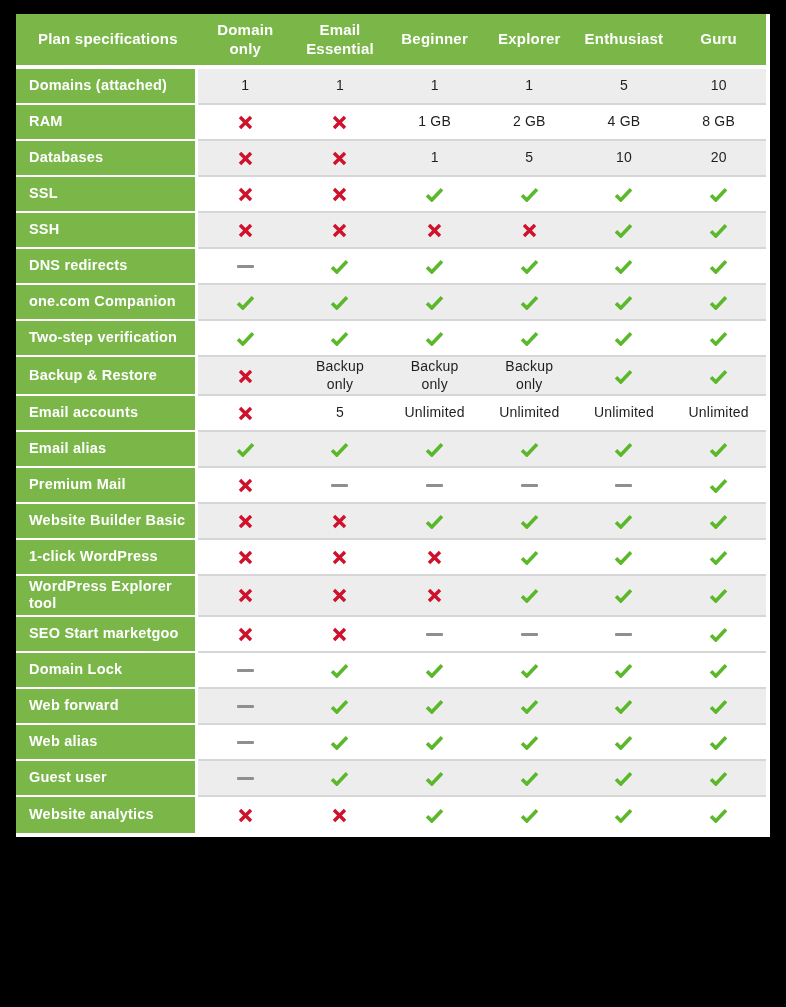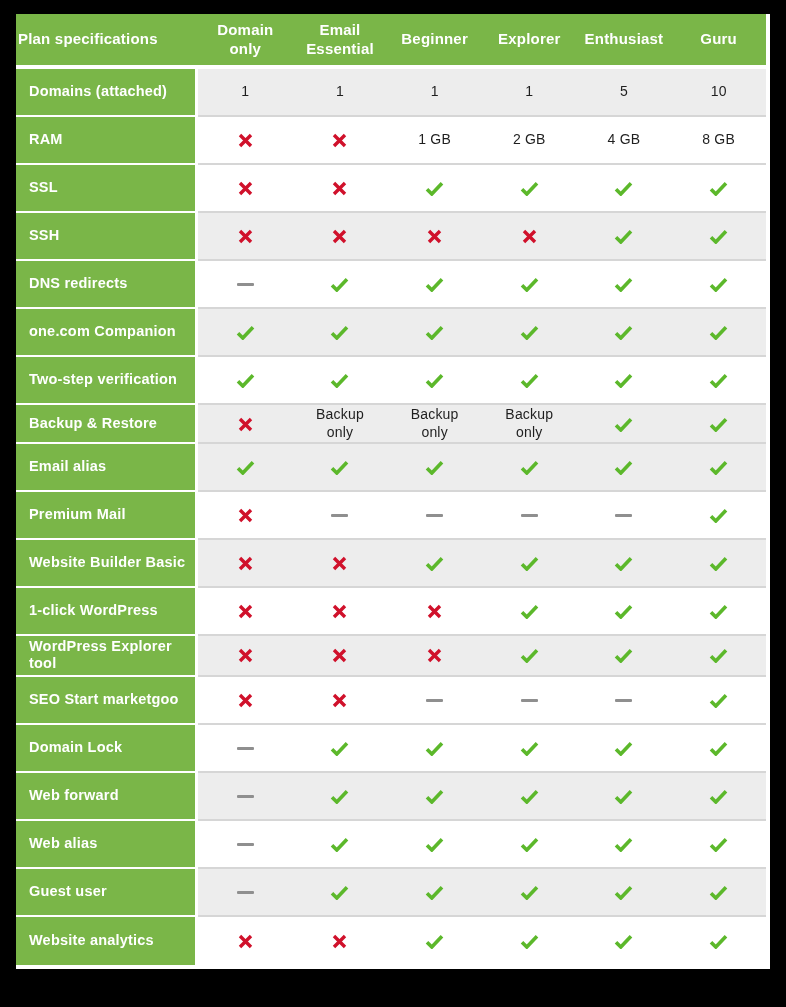--- a/index.html
+++ b/index.html
@@ -44,24 +44,24 @@
     line-height: 1.22;
     height: 49px;
     vertical-align: middle;
     text-align: center;
     border-bottom: 4px solid #fff;
     white-space: pre-line;
     letter-spacing: 0.2px;
   }
   thead th.label-col {
     text-align: left;
-    padding-left: 2px;
+    padding-left: 22px;
     margin-left: 15px;
   }
-  tbody tr { height: 48px; }
+  tbody tr { height: 36px; }
   tbody tr.tall { height: 32px; }
 
   tbody th.row-label {
     background: var(--green);
     color: var(--header-text);
     font-weight: 700;
     font-size: 14.5px;
     line-height: 1.2;
     text-align: left;
     vertical-align: middle;
@@ -143,20 +143,33 @@
                   <path d="M2 2 L13 13 M13 2 L2 13" fill="none" stroke="#d0112b" stroke-width="3.4" stroke-linecap="butt"></path>
                 </svg></span></td>
             <td><span class="icon"><svg width="15" height="15" viewBox="0 0 15 15">
                   <path d="M2 2 L13 13 M13 2 L2 13" fill="none" stroke="#d0112b" stroke-width="3.4" stroke-linecap="butt"></path>
                 </svg></span></td>
             <td>1 GB</td>
             <td>2 GB</td>
             <td>4 GB</td>
             <td>8 GB</td>
           </tr>
+          <tr class="alt">
+            <th class="row-label">Databases</th>
+            <td><span class="icon"><svg width="15" height="15" viewBox="0 0 15 15">
+                  <path d="M2 2 L13 13 M13 2 L2 13" fill="none" stroke="#d0112b" stroke-width="3.4" stroke-linecap="butt"></path>
+                </svg></span></td>
+            <td><span class="icon"><svg width="15" height="15" viewBox="0 0 15 15">
+                  <path d="M2 2 L13 13 M13 2 L2 13" fill="none" stroke="#d0112b" stroke-width="3.4" stroke-linecap="butt"></path>
+                </svg></span></td>
+            <td>1</td>
+            <td>5</td>
+            <td>10</td>
+            <td>20</td>
+          </tr>
           <tr>
             <th class="row-label">SSL</th>
             <td><span class="icon"><svg width="15" height="15" viewBox="0 0 15 15">
                   <path d="M2 2 L13 13 M13 2 L2 13" fill="none" stroke="#d0112b" stroke-width="3.4" stroke-linecap="butt"></path>
                 </svg></span></td>
             <td><span class="icon"><svg width="15" height="15" viewBox="0 0 15 15">
                   <path d="M2 2 L13 13 M13 2 L2 13" fill="none" stroke="#d0112b" stroke-width="3.4" stroke-linecap="butt"></path>
                 </svg></span></td>
             <td><span class="icon"><svg width="19" height="15" viewBox="0 0 19 15">
                   <path d="M2 8.2 L6.8 13 L17 2.2" fill="none" stroke="#5cb82b" stroke-width="3.6" stroke-linecap="butt"></path>
@@ -264,20 +277,31 @@
 only</td>
             <td>Backup
 only</td>
             <td><span class="icon"><svg width="19" height="15" viewBox="0 0 19 15">
                   <path d="M2 8.2 L6.8 13 L17 2.2" fill="none" stroke="#5cb82b" stroke-width="3.6" stroke-linecap="butt"></path>
                 </svg></span></td>
             <td><span class="icon"><svg width="19" height="15" viewBox="0 0 19 15">
                   <path d="M2 8.2 L6.8 13 L17 2.2" fill="none" stroke="#5cb82b" stroke-width="3.6" stroke-linecap="butt"></path>
                 </svg></span></td>
           </tr>
+          <tr>
+            <th class="row-label">Email accounts</th>
+            <td><span class="icon"><svg width="15" height="15" viewBox="0 0 15 15">
+                  <path d="M2 2 L13 13 M13 2 L2 13" fill="none" stroke="#d0112b" stroke-width="3.4" stroke-linecap="butt"></path>
+                </svg></span></td>
+            <td>5</td>
+            <td>Unlimited</td>
+            <td>Unlimited</td>
+            <td>Unlimited</td>
+            <td>Unlimited</td>
+          </tr>
           <tr class="alt">
             <th class="row-label">Email alias</th>
             <td><span class="icon"><svg width="19" height="15" viewBox="0 0 19 15">
                   <path d="M2 8.2 L6.8 13 L17 2.2" fill="none" stroke="#5cb82b" stroke-width="3.6" stroke-linecap="butt"></path>
                 </svg></span></td>
             <td><span class="icon"><svg width="19" height="15" viewBox="0 0 19 15">
                   <path d="M2 8.2 L6.8 13 L17 2.2" fill="none" stroke="#5cb82b" stroke-width="3.6" stroke-linecap="butt"></path>
                 </svg></span></td>
             <td><span class="icon"><svg width="19" height="15" viewBox="0 0 19 15">
                   <path d="M2 8.2 L6.8 13 L17 2.2" fill="none" stroke="#5cb82b" stroke-width="3.6" stroke-linecap="butt"></path>

